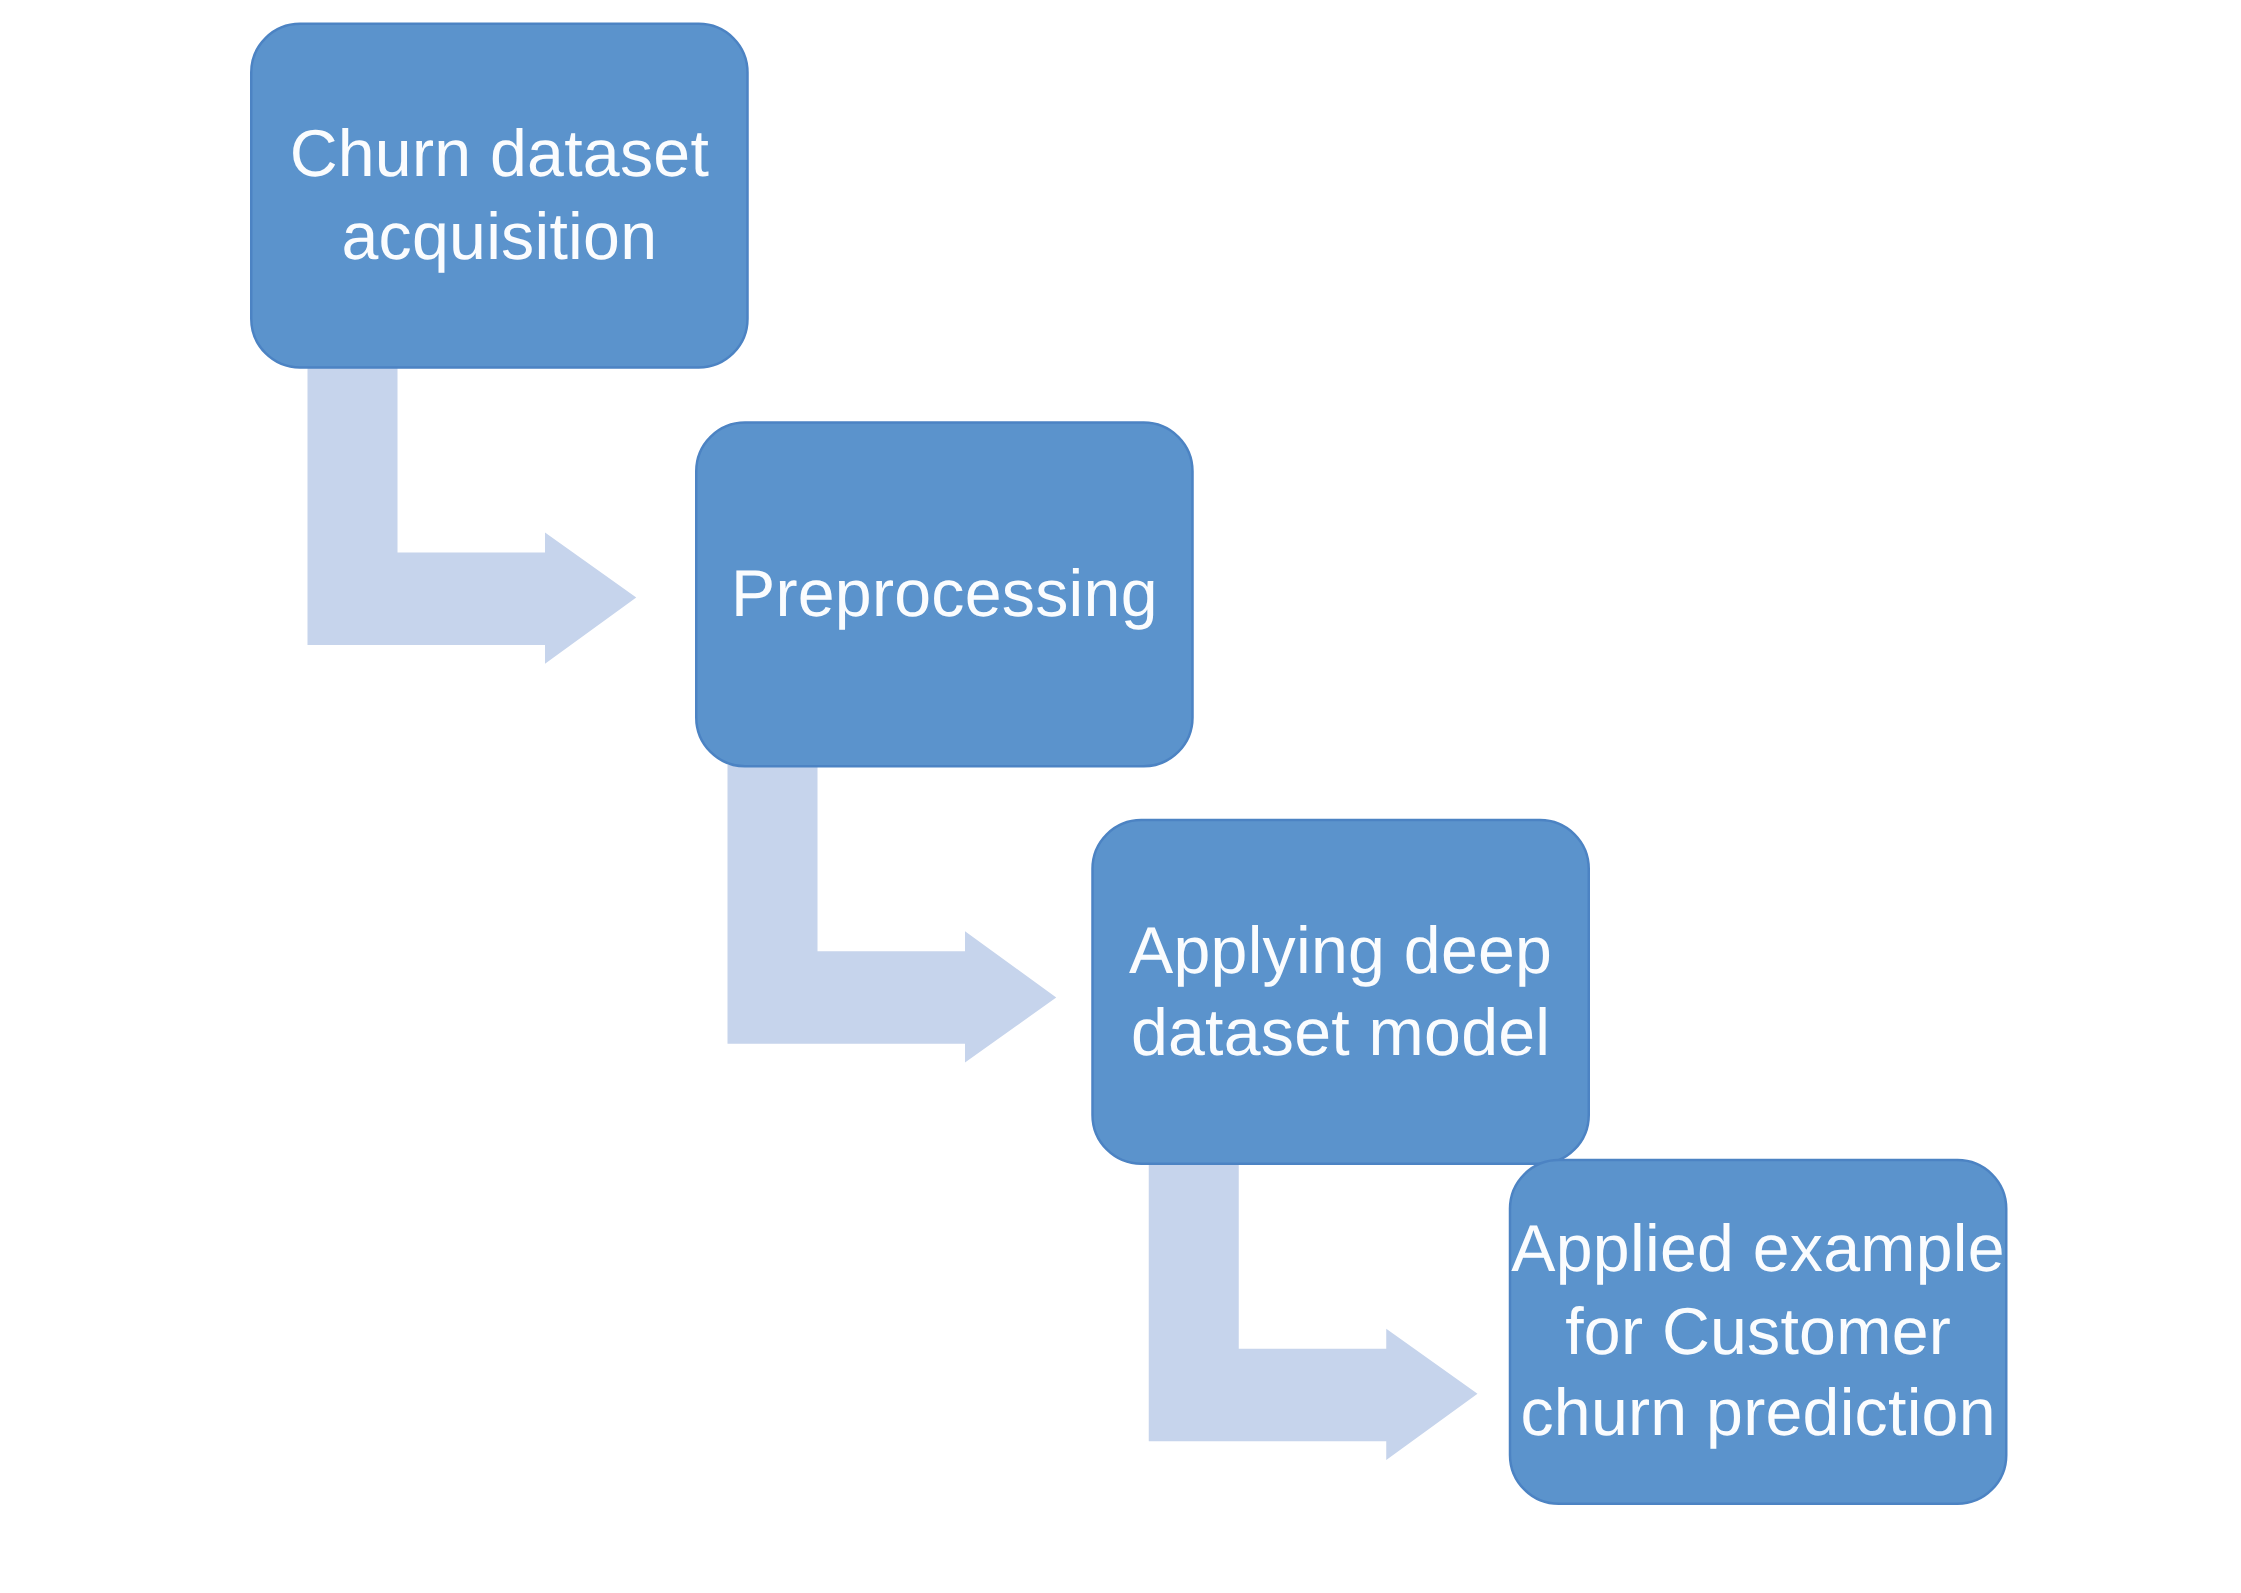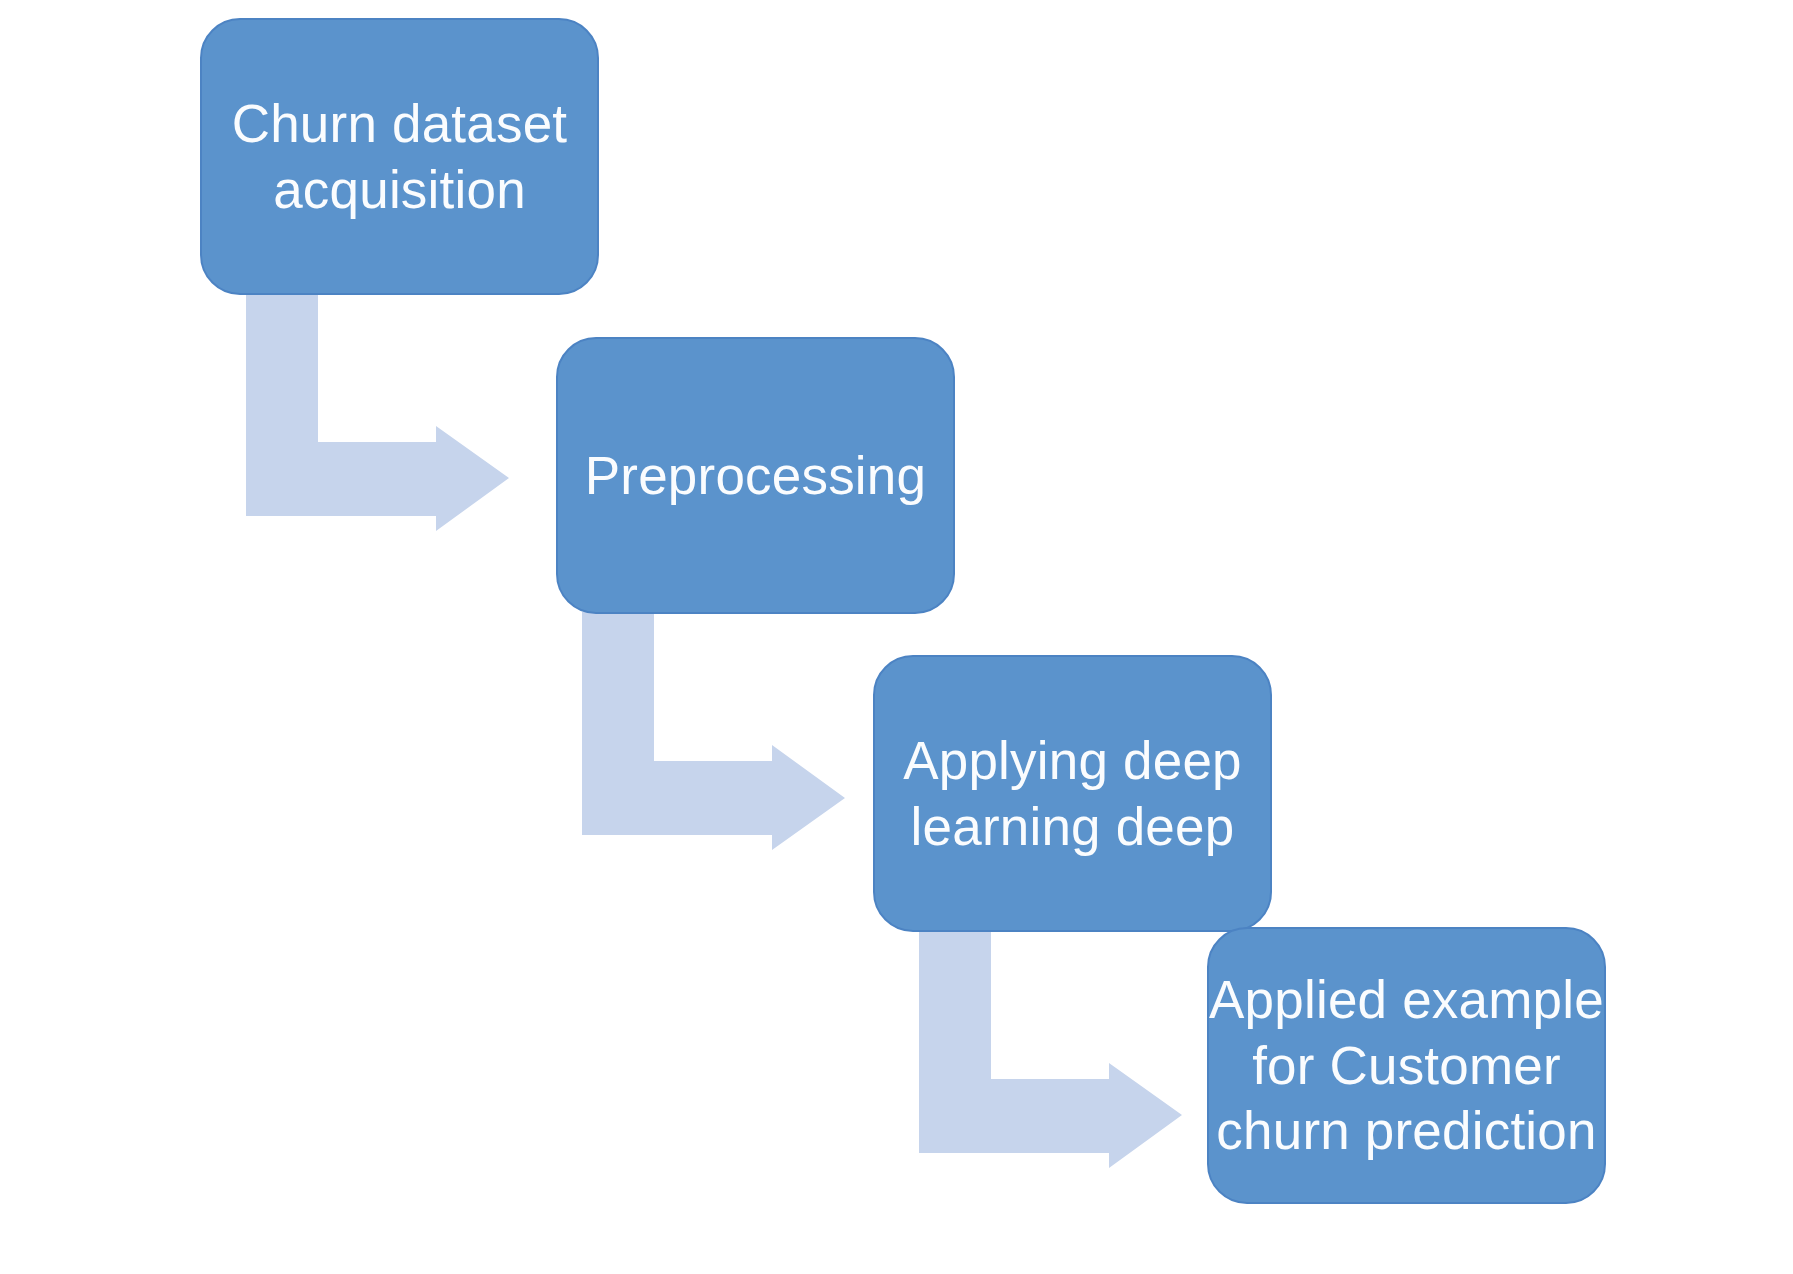--- a/index.html
+++ b/index.html
@@ -65,21 +65,21 @@
     <span class="node-label">Churn dataset
 acquisition</span>
   </div>
 
   <div class="node node-2">
     <span class="node-label">Preprocessing</span>
   </div>
 
   <div class="node node-3">
     <span class="node-label">Applying deep
-learning deep</span>
+dataset model</span>
   </div>
 
   <div class="node node-4">
     <span class="node-label">Applied example
 for Customer
 churn prediction</span>
   </div>
 
 </div>
 

